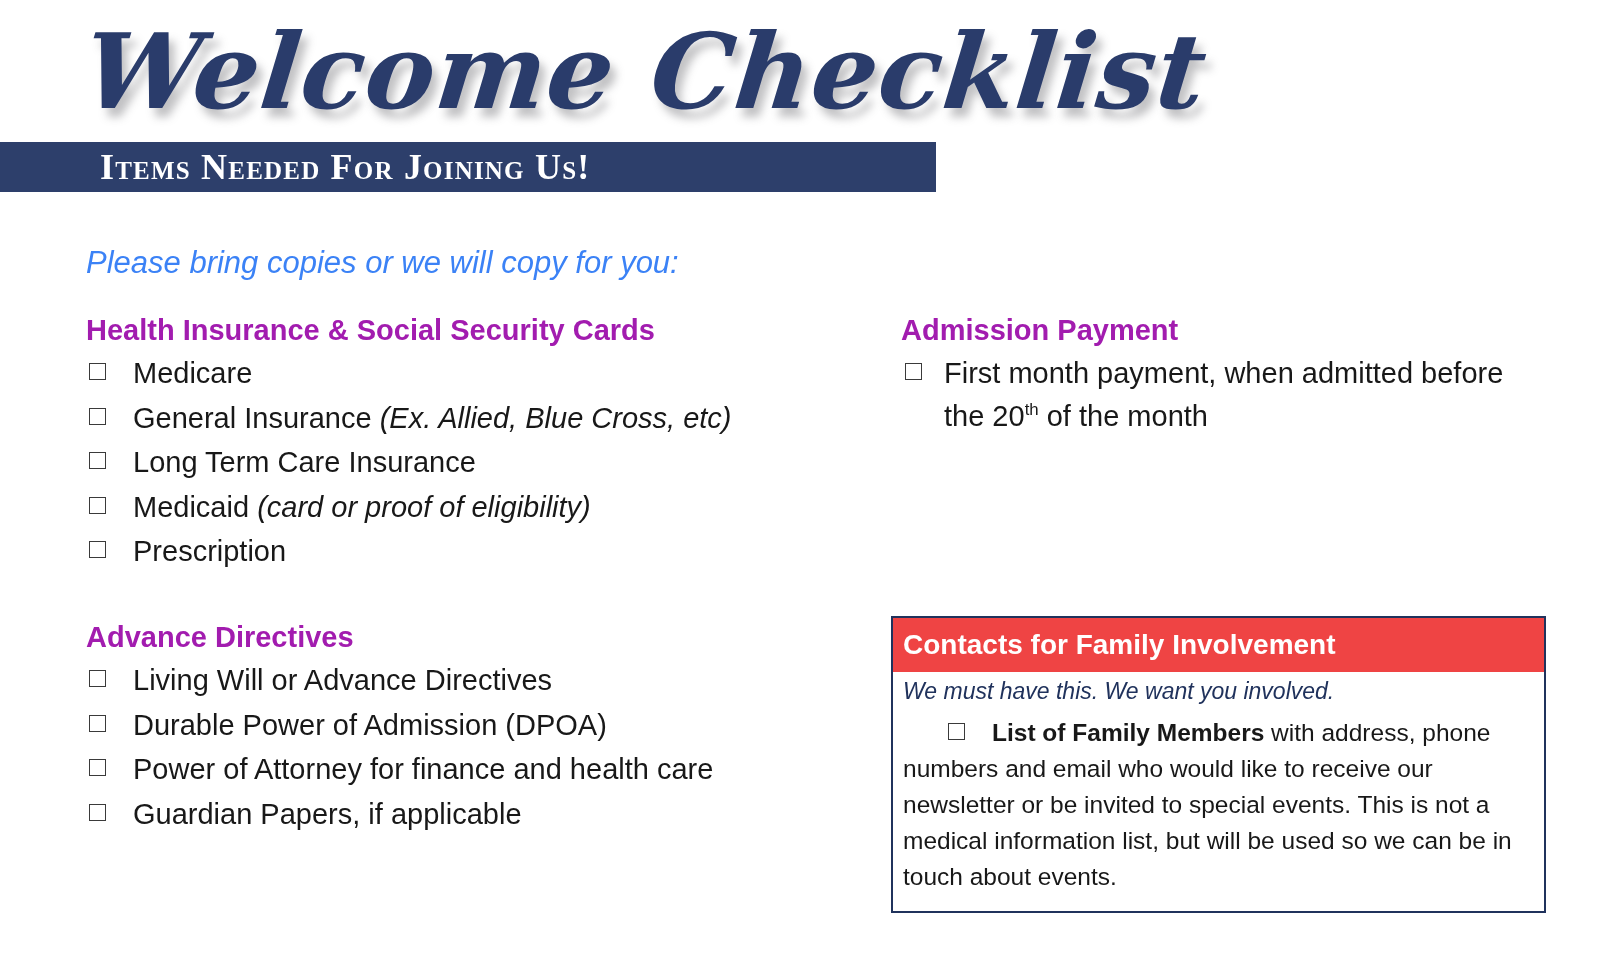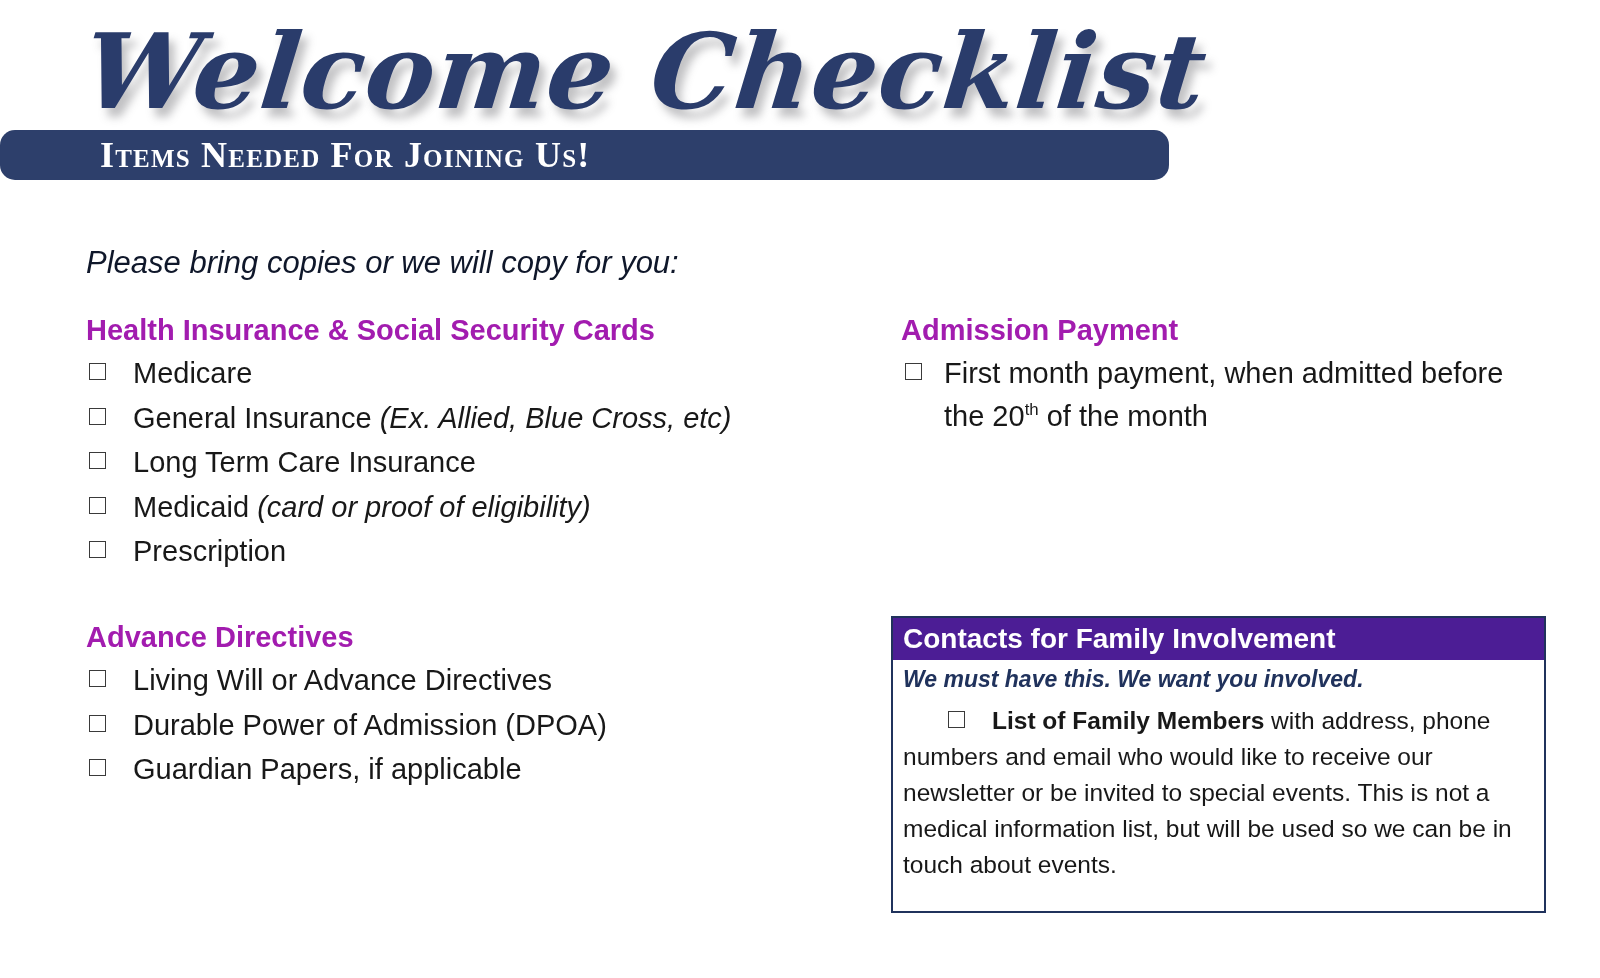--- a/index.html
+++ b/index.html
@@ -35,26 +35,25 @@
     white-space: nowrap;
     transform: skewX(-6deg);
     transform-origin: left bottom;
     text-shadow: 7px 9px 9px rgba(120,120,125,0.45);
   }
 
   
   .banner {
     position: absolute;
     left: 0;
-    top: 130px;
-    width: 1169px;
+    top: 142px;
+    width: 936px;
     height: 50px;
     background: #2d3f6b;
     box-sizing: border-box;
-    border-radius: 15px;
   }
   .banner-text {
     position: absolute;
     left: 100px;
     top: 50%;
     transform: translateY(-50%);
     font-family: "Liberation Serif", serif;
     font-weight: 700;
     font-size: 36px;
     color: #ffffff;
@@ -63,21 +62,21 @@
     white-space: nowrap;
   }
 
   
   .intro {
     position: absolute;
     left: 86px;
     top: 245px;
     font-size: 31px;
     font-style: italic;
-    color: #0f172a;
+    color: #3b82f6;
     white-space: nowrap;
   }
 
   
   .col-left {
     position: absolute;
     left: 86px;
     top: 312px;
     width: 790px;
   }
@@ -137,39 +136,39 @@
     position: absolute;
     left: 891px;
     top: 616px;
     width: 655px;
     height: 297px;
     border: 2px solid #20325c;
     box-sizing: border-box;
     background: #ffffff;
   }
   .contacts-header {
-    height: 42px;
-    background: #4c1d95;
+    height: 54px;
+    background: #ef4444;
     display: flex;
     align-items: center;
     padding-left: 10px;
     box-sizing: border-box;
   }
   .contacts-header-text {
     color: #ffffff;
     font-size: 28px;
     font-weight: 700;
     white-space: nowrap;
   }
   .contacts-body {
     padding: 6px 10px 0 10px;
   }
   .contacts-sub {
     font-size: 23px;
-    font-weight: 700;
+    font-weight: 400;
     font-style: italic;
     color: #20325c;
     margin-bottom: 10px;
     white-space: nowrap;
   }
   .contacts-para {
     position: relative;
     font-size: 24.5px;
     line-height: 1.47;
     color: #181818;
@@ -233,20 +232,24 @@
 
   <h2 class="section-title">Advance Directives</h2>
   <ul class="check-list">
     <li>
       <span class="box"></span>
       <span>Living Will or Advance Directives</span>
     </li>
     <li>
       <span class="box"></span>
       <span>Durable Power of Admission (DPOA)</span>
+    </li>
+    <li>
+      <span class="box"></span>
+      <span>Power of Attorney for finance and health care</span>
     </li>
     <li>
       <span class="box"></span>
       <span>Guardian Papers, if applicable</span>
     </li>
   </ul>
 </div>
 
 <div class="col-right">
   <h2 class="section-title">Admission Payment</h2>

